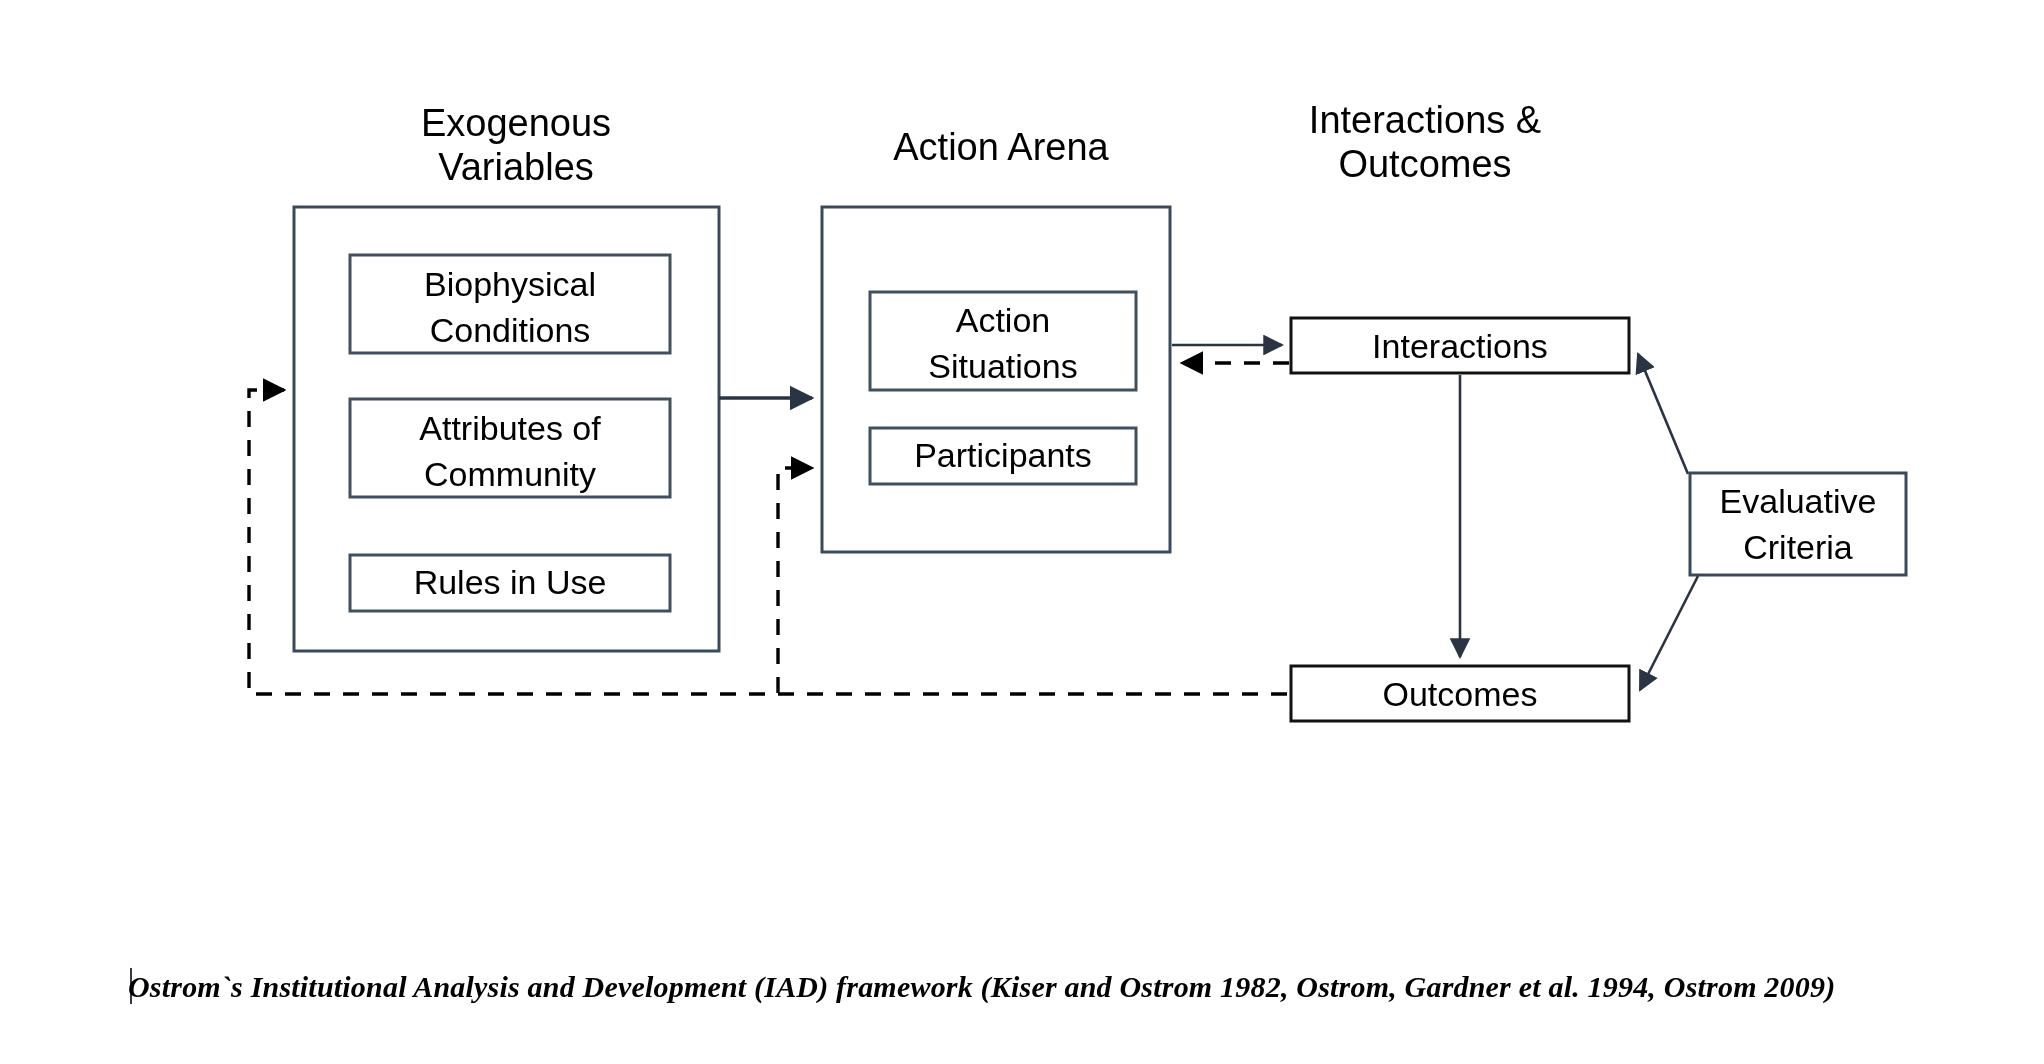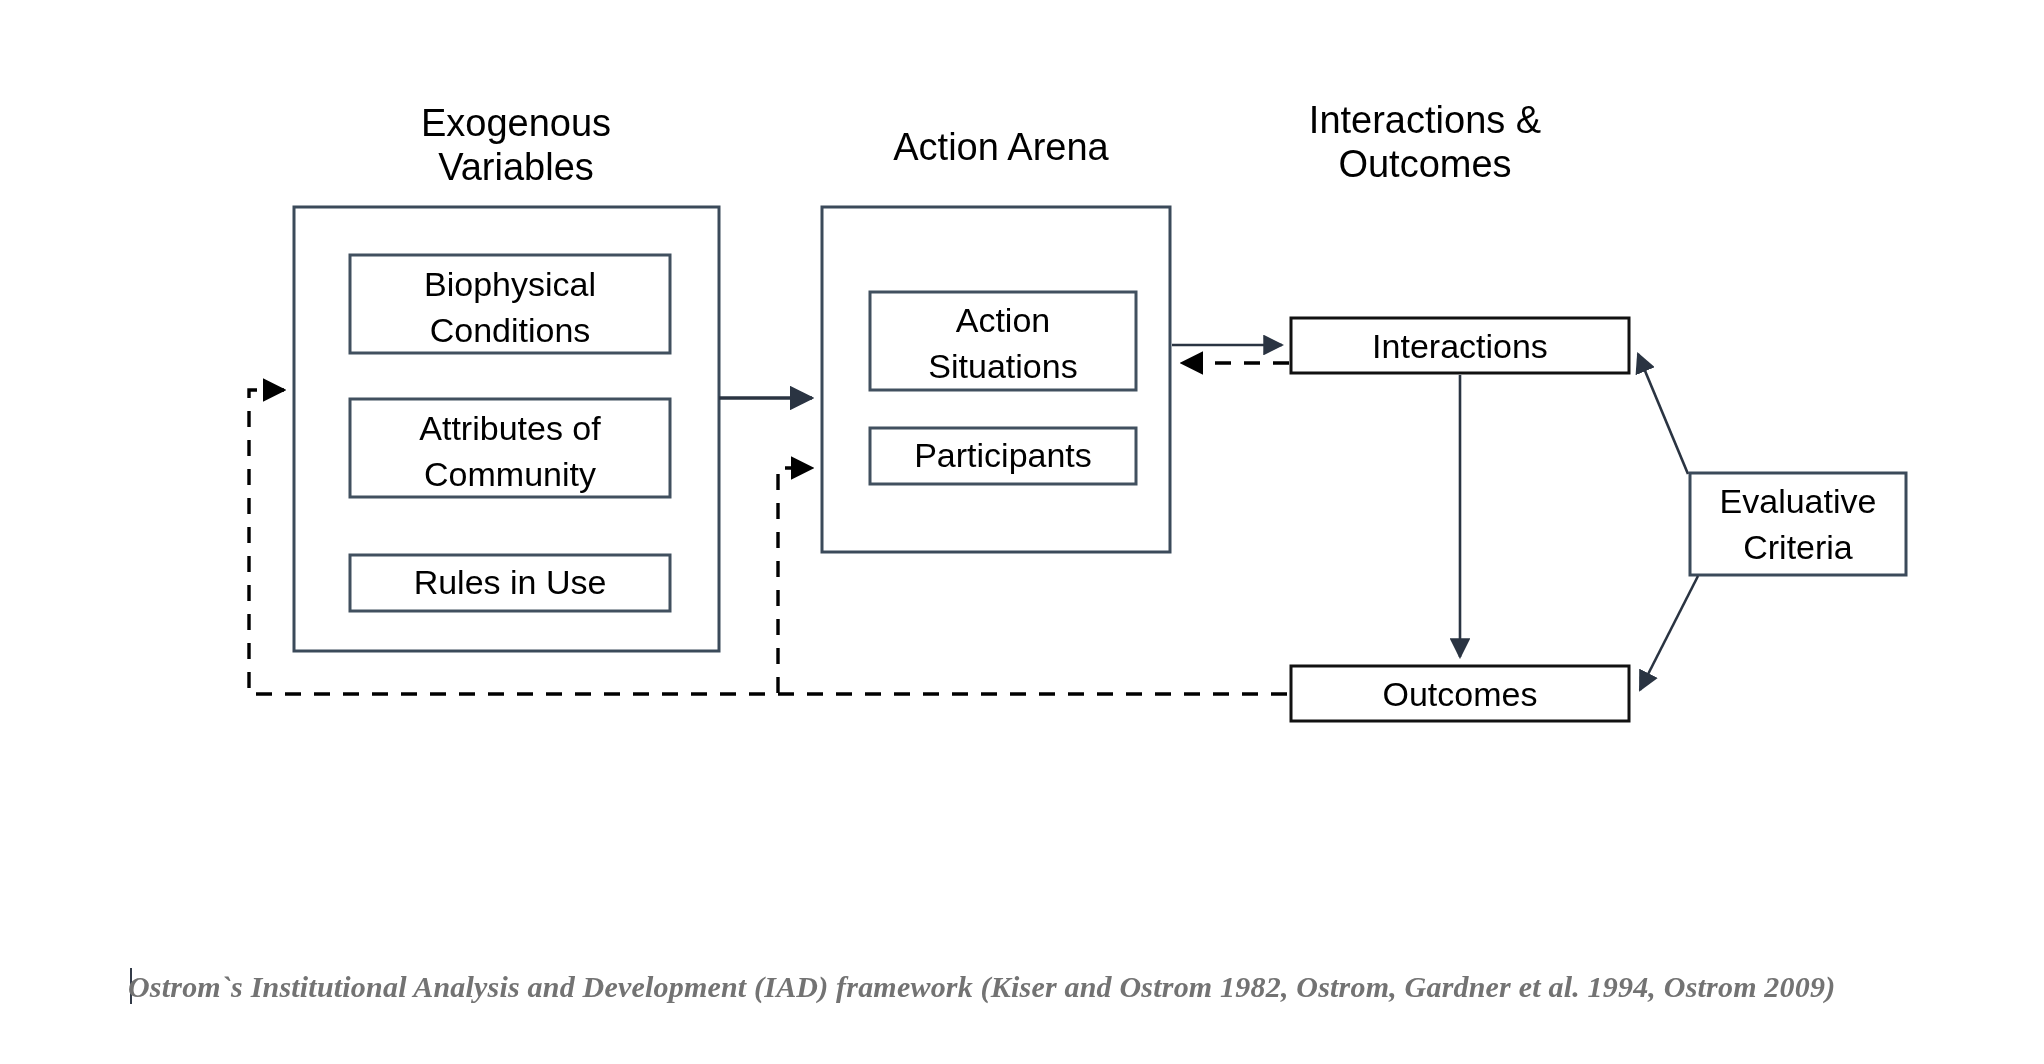--- a/index.html
+++ b/index.html
@@ -77,21 +77,21 @@
   .caption {
     position: absolute;
     left: 124px;
     top: 965px;
     width: 1820px;
     font-family: "Liberation Serif", serif;
     font-style: italic;
     font-weight: bold;
     font-size: 30px;
     line-height: 44px;
-    color: #737373;
+    color: #000000;
     letter-spacing: 0.2px;
   }
   .text-caret {
     position: absolute;
     left: 126px;
     top: 968px;
     width: 2px;
     height: 36px;
     background: #333b48;
   }

